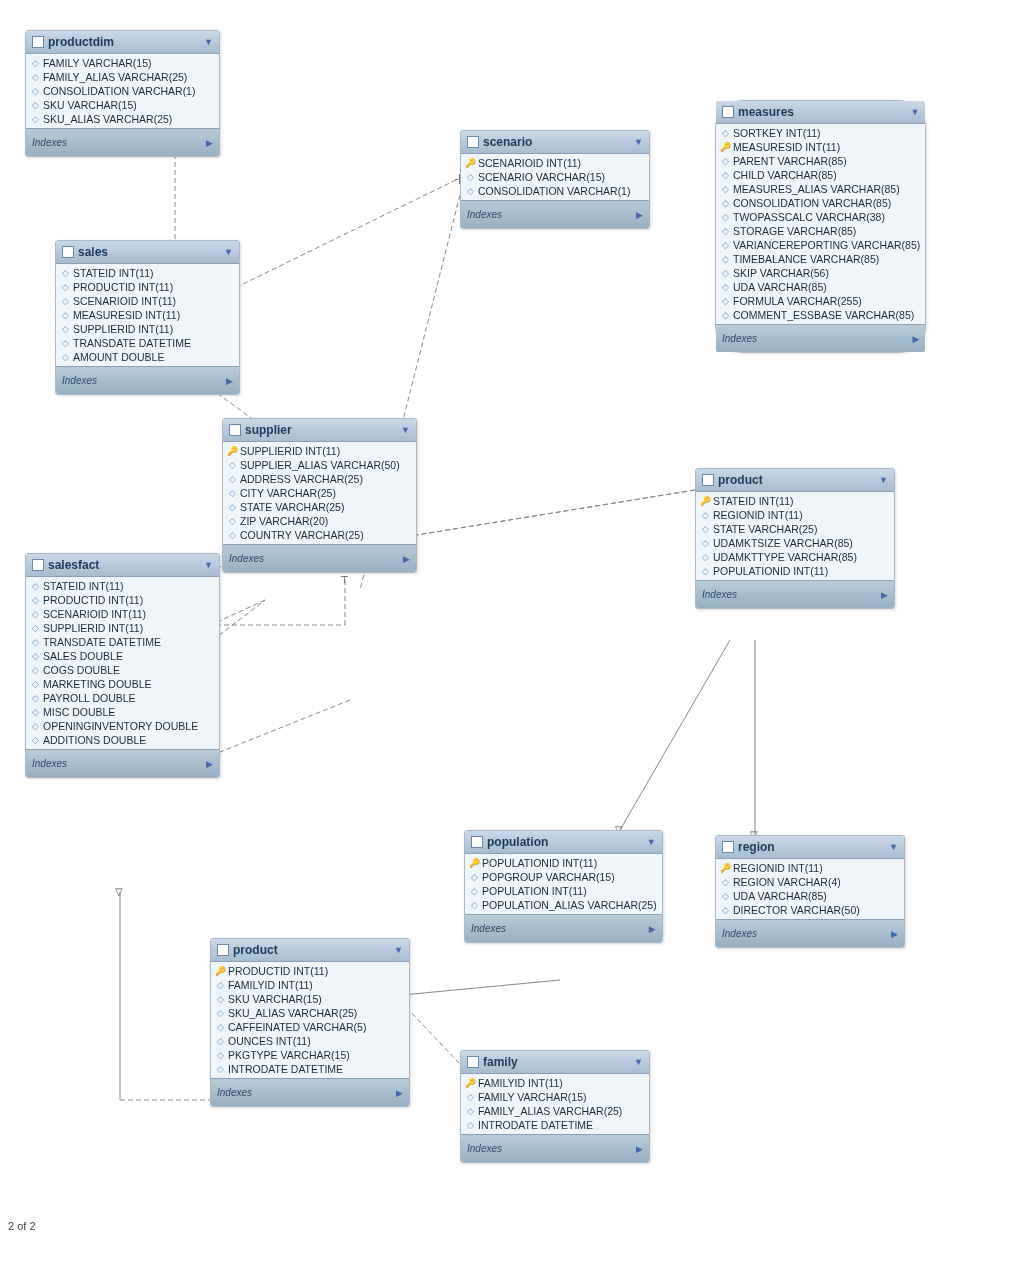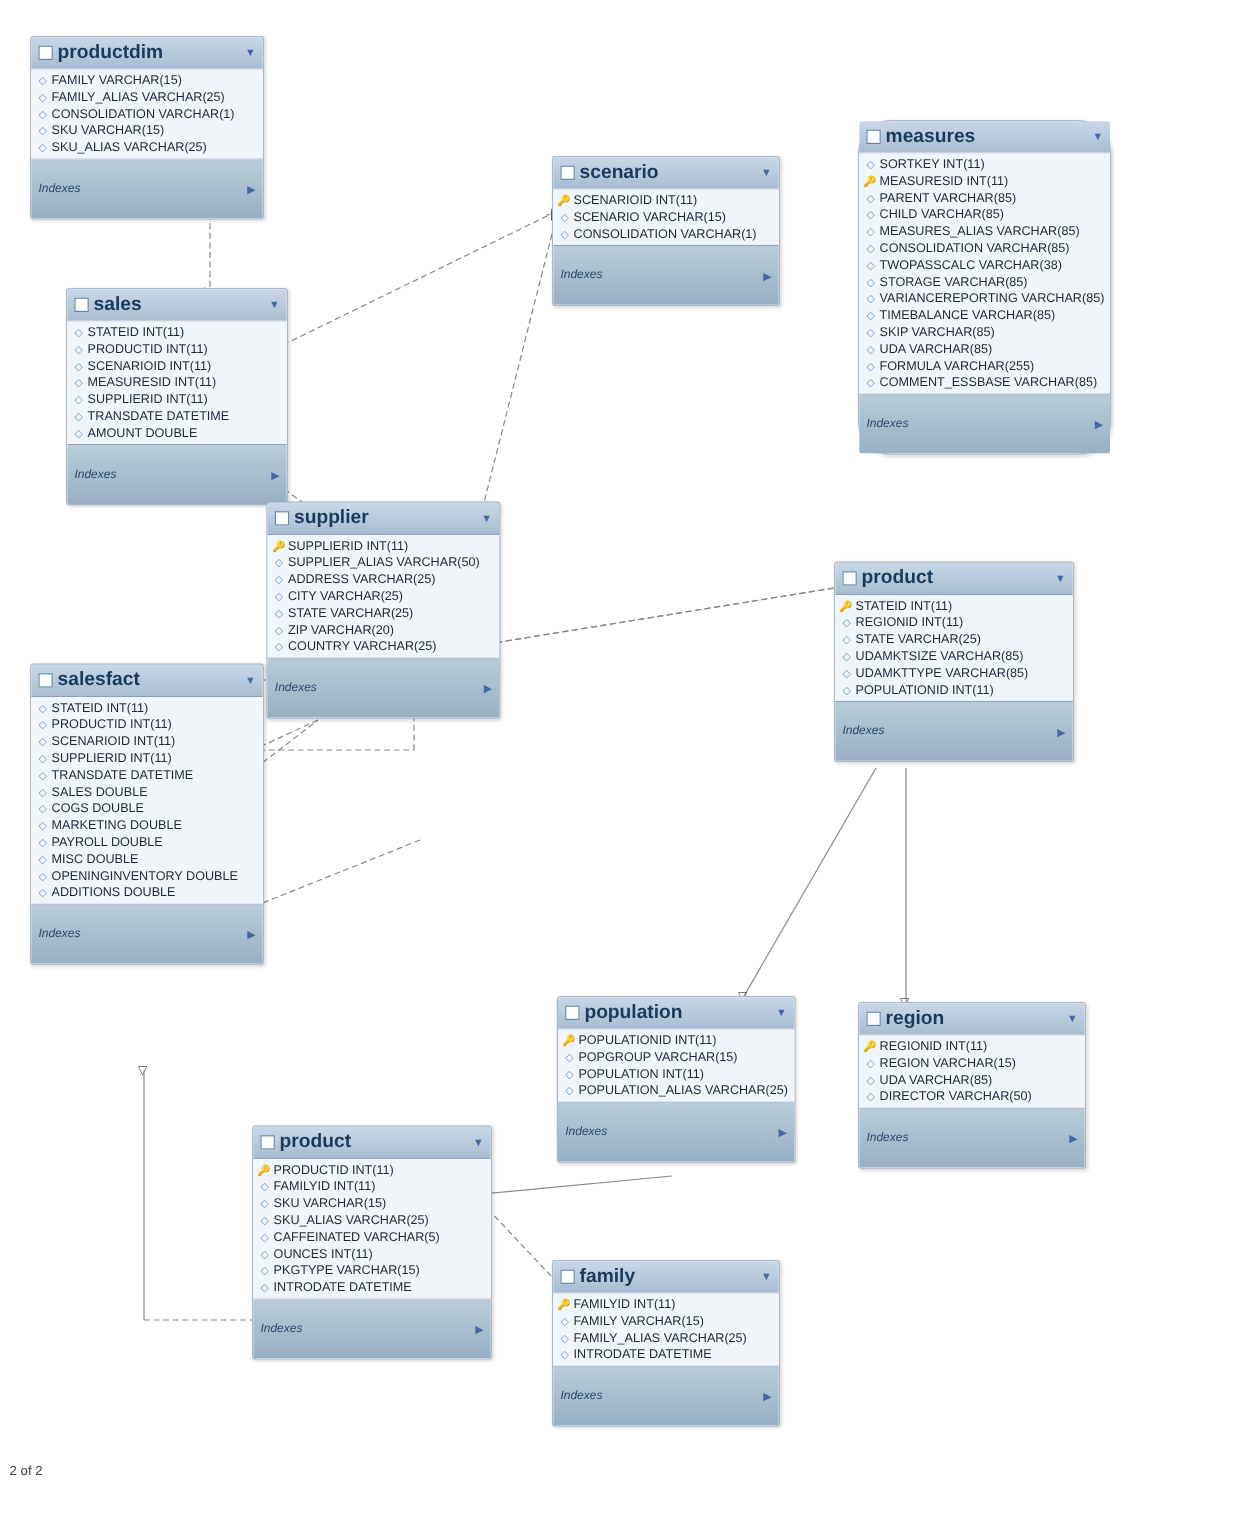--- a/index.html
+++ b/index.html
@@ -48,21 +48,21 @@
       width: 12px;
       height: 12px;
       border: 1px solid #6688aa;
       background: #fff;
       display: inline-block;
       flex-shrink: 0;
     }
 
     .table-name {
       font-weight: bold;
-      font-size: 16px;
+      font-size: 12px;
       color: #1a3a5c;
     }
 
     .dropdown-arrow {
       font-size: 9px;
       color: #4466aa;
       cursor: pointer;
     }
 
     .table-body {
@@ -97,21 +97,21 @@
       font-size: 9px;
     }
 
     .field-text {
       font-size: 10.5px;
       color: #1a2a3a;
     }
 
     .table-footer {
       background: linear-gradient(to bottom, #b8ccd8, #98b0c4);
-      padding: 19px 6px;
+      padding: 8px 6px;
       display: flex;
       align-items: center;
       justify-content: space-between;
       border-top: 1px solid #8aa0b8;
       border-radius: 0 0 2px 2px;
     }
 
     .indexes-label {
       font-size: 10px;
       color: #2a4a6a;
@@ -302,21 +302,21 @@
       <div class="table-row">
           <span class="field-icon diamond">◇</span>
           <span class="field-text">VARIANCEREPORTING VARCHAR(85)</span>
         </div>
       <div class="table-row">
           <span class="field-icon diamond">◇</span>
           <span class="field-text">TIMEBALANCE VARCHAR(85)</span>
         </div>
       <div class="table-row">
           <span class="field-icon diamond">◇</span>
-          <span class="field-text">SKIP VARCHAR(85)</span>
+          <span class="field-text">SKIP VARCHAR(56)</span>
         </div>
       <div class="table-row">
           <span class="field-icon diamond">◇</span>
           <span class="field-text">UDA VARCHAR(85)</span>
         </div>
       <div class="table-row">
           <span class="field-icon diamond">◇</span>
           <span class="field-text">FORMULA VARCHAR(255)</span>
         </div>
       <div class="table-row">
@@ -562,21 +562,21 @@
       </div>
       <span class="dropdown-arrow">▼</span>
     </div>
     <div class="table-body">
       <div class="table-row">
           <span class="field-icon key">🔑</span>
           <span class="field-text">REGIONID INT(11)</span>
         </div>
       <div class="table-row">
           <span class="field-icon diamond">◇</span>
-          <span class="field-text">REGION VARCHAR(15)</span>
+          <span class="field-text">REGION VARCHAR(4)</span>
         </div>
       <div class="table-row">
           <span class="field-icon diamond">◇</span>
           <span class="field-text">UDA VARCHAR(85)</span>
         </div>
       <div class="table-row">
           <span class="field-icon diamond">◇</span>
           <span class="field-text">DIRECTOR VARCHAR(50)</span>
         </div>
     </div>

